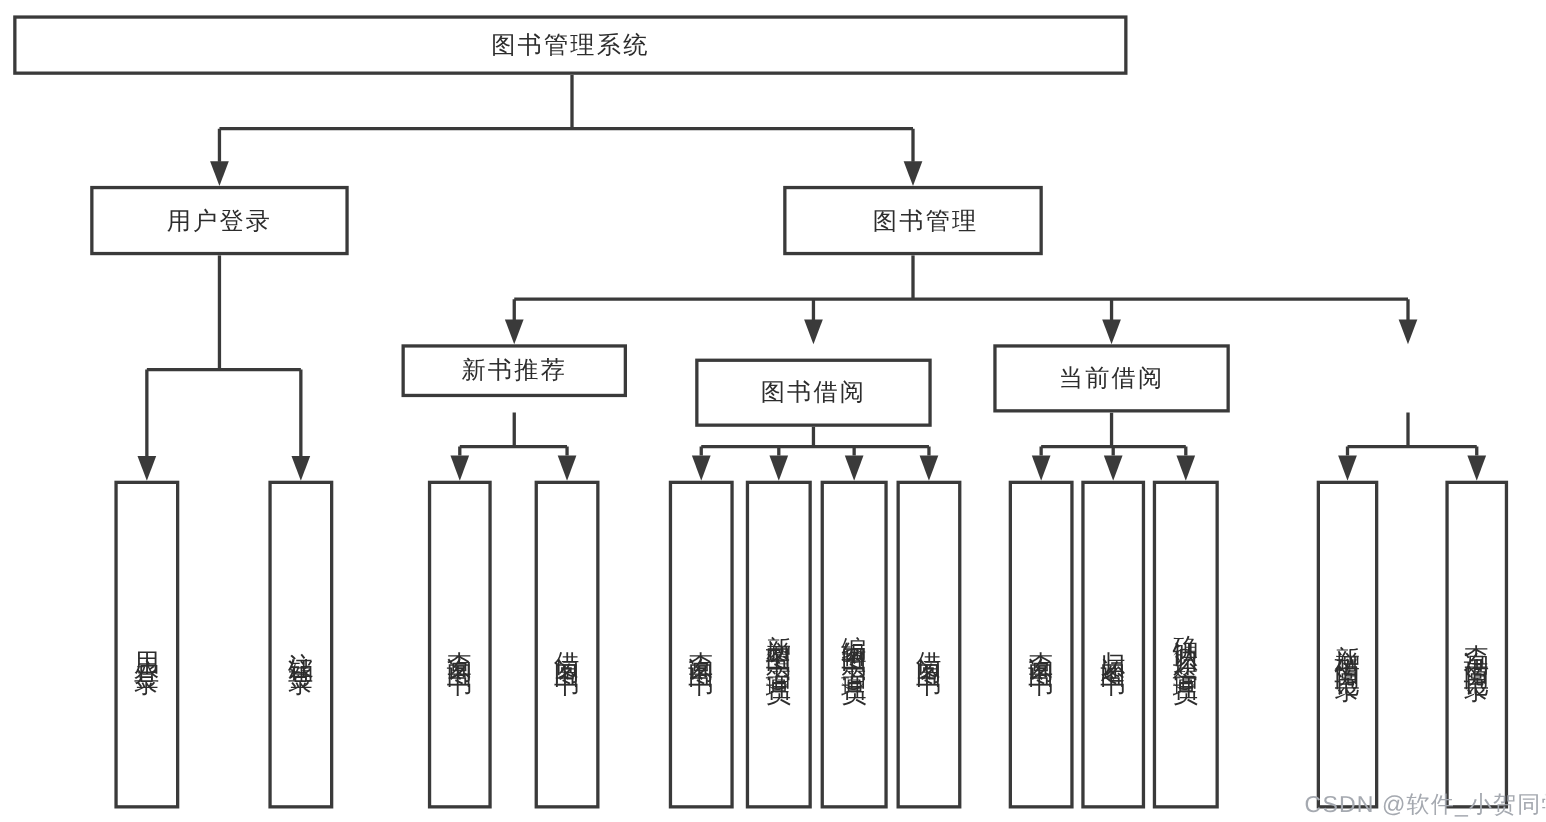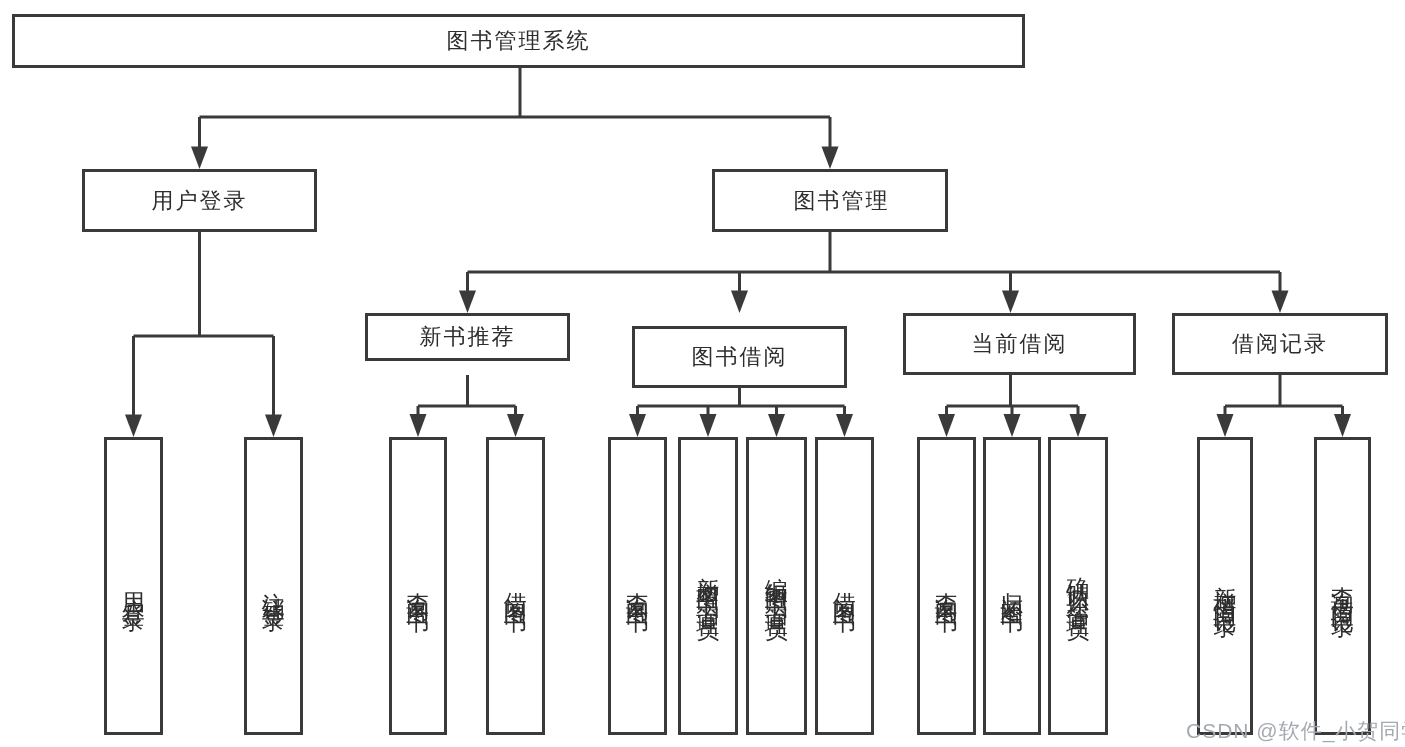--- a/index.html
+++ b/index.html
@@ -99,22 +99,21 @@
     </g>
   </svg>
 
   <div class="node" style="left:12px; top:14px; width:1013px; height:54px;">图书管理系统</div>
 
   <div class="node" style="left:82px; top:169px; width:235px; height:63px;">用户登录</div>
   <div class="node" style="left:712px; top:169px; width:236px; height:63px;padding-left:23px;">图书管理</div>
 
   <div class="node" style="left:365px; top:313px; width:205px; height:48px;">新书推荐</div>
   <div class="node" style="left:632px; top:326px; width:215px; height:62px;">图书借阅</div>
-  <div class="node" style="left:903px; top:313px; width:233px; height:62px;">当前借阅</div>
-  <div class="node" style="left:1172px; top:313px; width:216px; height:62px;">借阅记录</div>
+  <div class="node" style="left:903px; top:313px; width:215px; height:62px;">当前借阅</div>
 
   <div class="leaf" style="left:104px; top:437px; width:59px; height:298px;">
     <span class="vtext">用户登录</span>
   </div>
   <div class="leaf" style="left:244px; top:437px; width:59px; height:298px;">
     <span class="vtext">注销登录</span>
   </div>
 
   <div class="leaf" style="left:389px; top:437px; width:58px; height:298px;">
     <span class="vtext">查询图书</span>

